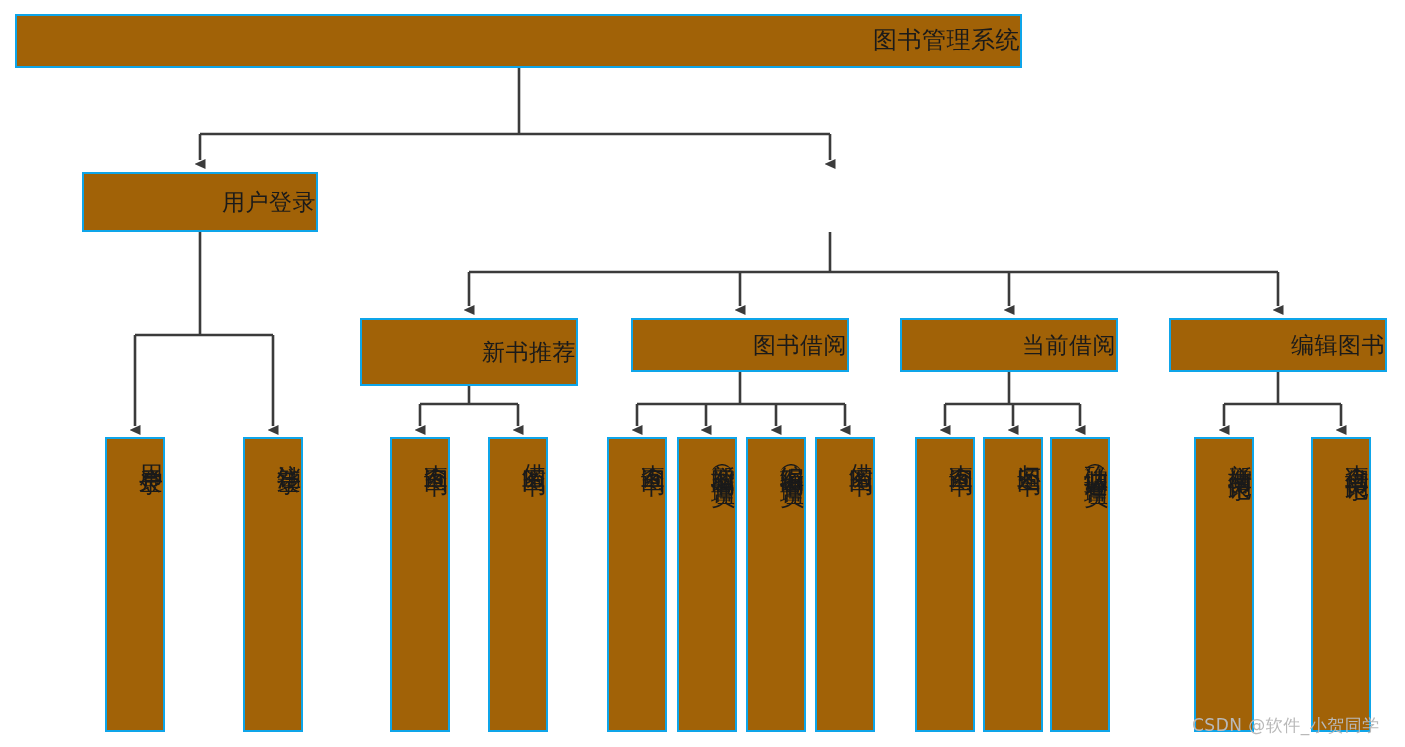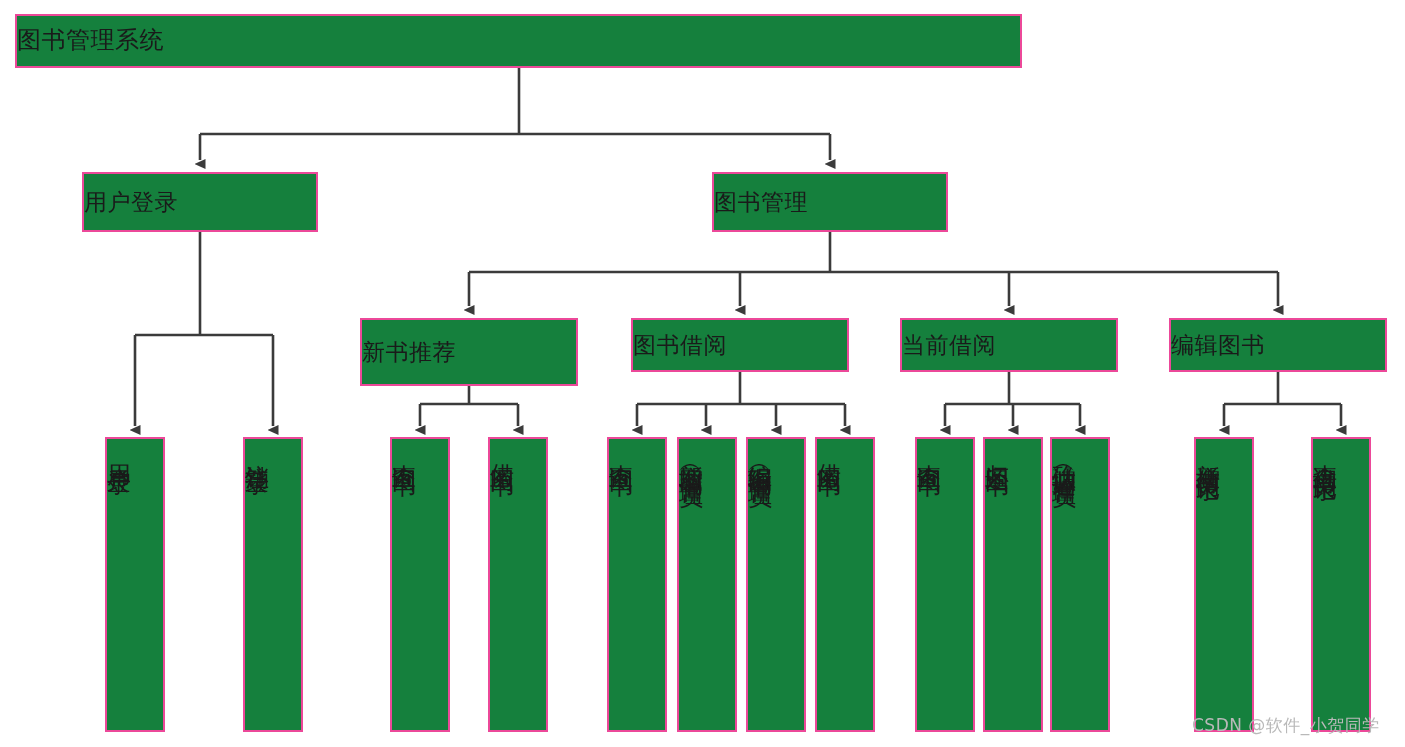--- a/index.html
+++ b/index.html
@@ -20,25 +20,25 @@
   #edges {
     position: absolute;
     left: 0;
     top: 0;
     width: 1405px;
     height: 747px;
   }
   .node {
     position: absolute;
     box-sizing: border-box;
-    background: #15803d;
-    border: 2px solid #ec4899;
+    background: #a16207;
+    border: 2px solid #0ea5e9;
     display: flex;
     align-items: center;
-    justify-content: flex-start;
+    justify-content: flex-end;
     color: #1a1a1a;
     z-index: 2;
   }
   .node-label {
     display: block;
     text-align: center;
     line-height: 1.16;
     letter-spacing: 0.5px;
   }
   .node.horizontal .node-label {
@@ -122,23 +122,20 @@
     </g>
   </svg>
 
   <div class="node horizontal root" style="left:15px; top:14px; width:1007px; height:54px;">
     <span class="node-label">图书管理系统</span>
   </div>
 
   <div class="node horizontal" style="left:82px; top:172px; width:236px; height:60px;">
     <span class="node-label">用户登录</span>
   </div>
-  <div class="node horizontal" style="left:712px; top:172px; width:236px; height:60px;">
-    <span class="node-label">图书管理</span>
-  </div>
 
   <div class="node horizontal" style="left:360px; top:318px; width:218px; height:68px;">
     <span class="node-label">新书推荐</span>
   </div>
   <div class="node horizontal" style="left:900px; top:318px; width:218px; height:54px;">
     <span class="node-label">当前借阅</span>
   </div>
   <div class="node horizontal" style="left:631px; top:318px; width:218px; height:54px;">
     <span class="node-label">图书借阅</span>
   </div>

